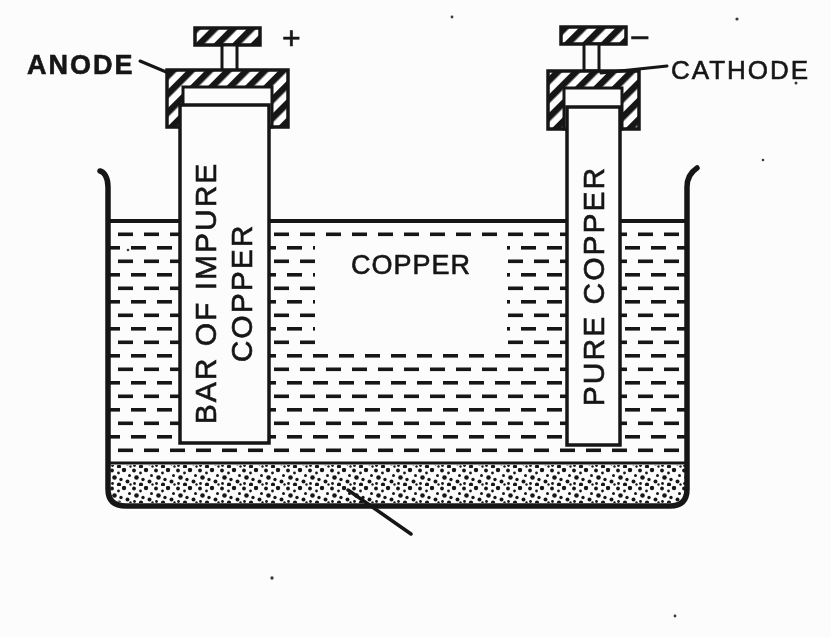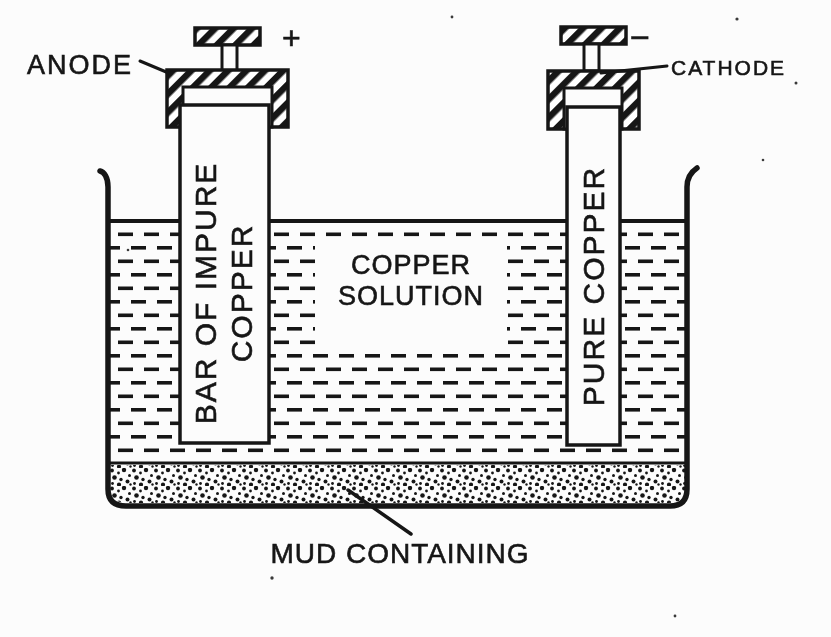--- a/index.html
+++ b/index.html
@@ -4,22 +4,22 @@
 <style>
   :root { --ink:#161616; --paper:#fcfcfc; }
   * { margin:0; padding:0; box-sizing:border-box; }
   body { background:var(--paper); font-family:"Liberation Sans","DejaVu Sans",sans-serif; }
   .stage { position:relative; width:831px; height:637px; background:var(--paper); overflow:hidden; color:var(--ink); }
   .stage svg { position:absolute; left:0; top:0; color:var(--ink); }
   .lbl {
     position:absolute; color:var(--ink); -webkit-text-stroke:0.6px var(--ink);
     white-space:nowrap; line-height:1;
   }
-  .lbl-anode    { left:27px;  top:52px;  font-size:27px; letter-spacing:2px; }
-  .lbl-cathode  { left:671px; top:57px;  font-size:21px; letter-spacing:2px; }
+  .lbl-anode    { left:27px;  top:52px;  font-size:27px; letter-spacing:2px;font-weight:bold; }
+  .lbl-cathode  { left:671px; top:57px;  font-size:26px; letter-spacing:2px; }
   .lbl-plus     { left:282px; top:22px;  font-size:32px; }
   .lbl-minus    { left:630px; top:20px;  font-size:34px; }
   .lbl-solution {
     left:318px; top:250px; width:186px; text-align:center;
     font-size:27px; line-height:31px; letter-spacing:1px; white-space:normal;
   }
   .lbl-mud {
     left:255px; top:539px; width:290px; text-align:center;
     font-size:28px; line-height:30px; letter-spacing:1px; white-space:normal;
   }
@@ -112,20 +112,18 @@
     <div>BAR OF IMPURE</div>
     <div>COPPER</div>
   </div>
 
   <div class="lbl lbl-bar lbl-bar-cathode">
     <div>PURE COPPER</div>
   </div>
 
   <div class="lbl lbl-solution">
     <div>COPPER</div>
-    <div>SOLUTION</div>
   </div>
 
   <div class="lbl lbl-mud">
-    <div>MUD CONTAINING</div>
   </div>
 
 </div>
 
 </body></html>

